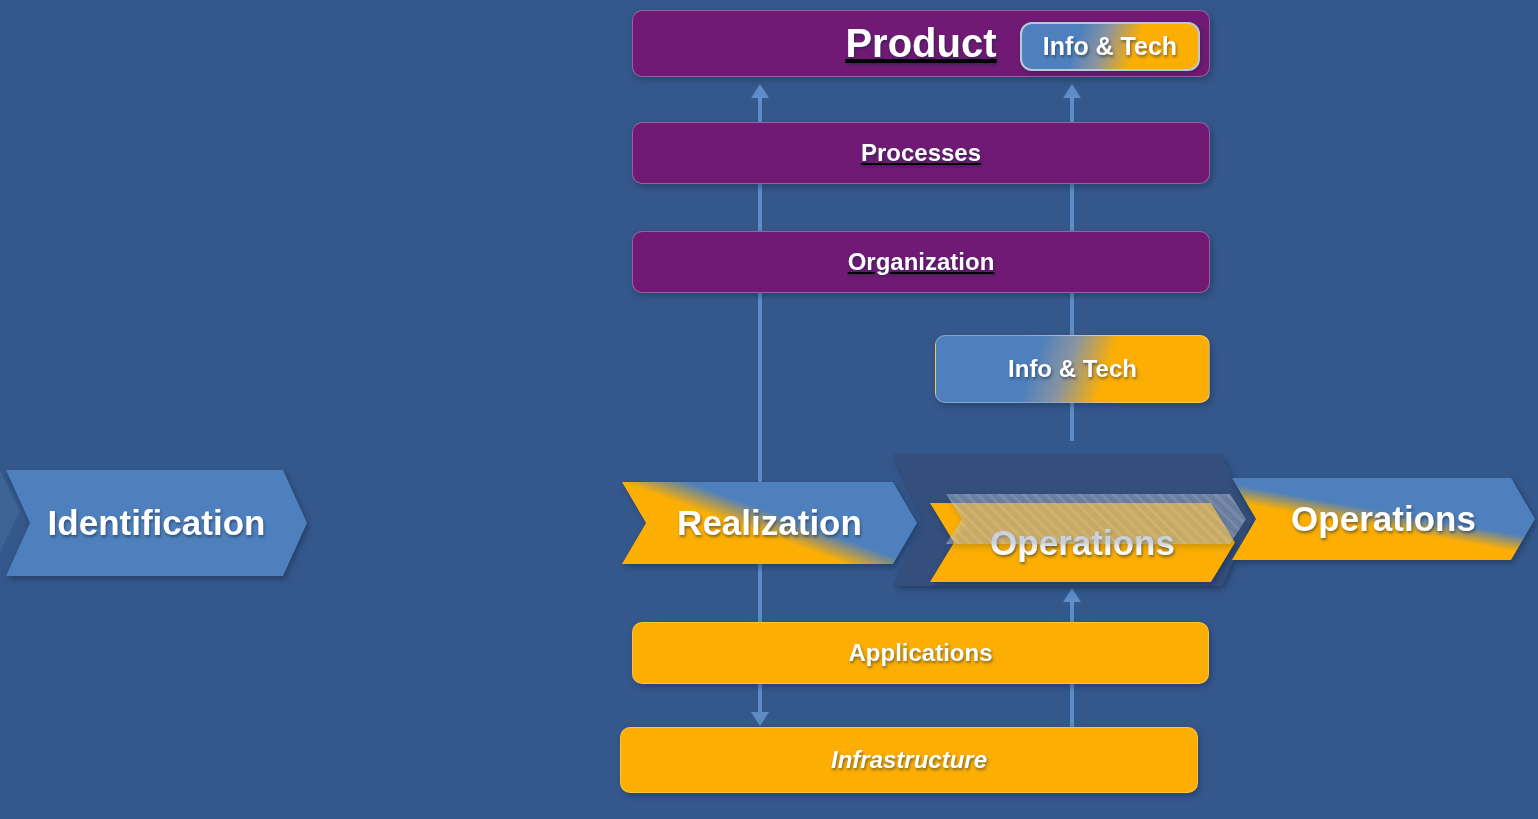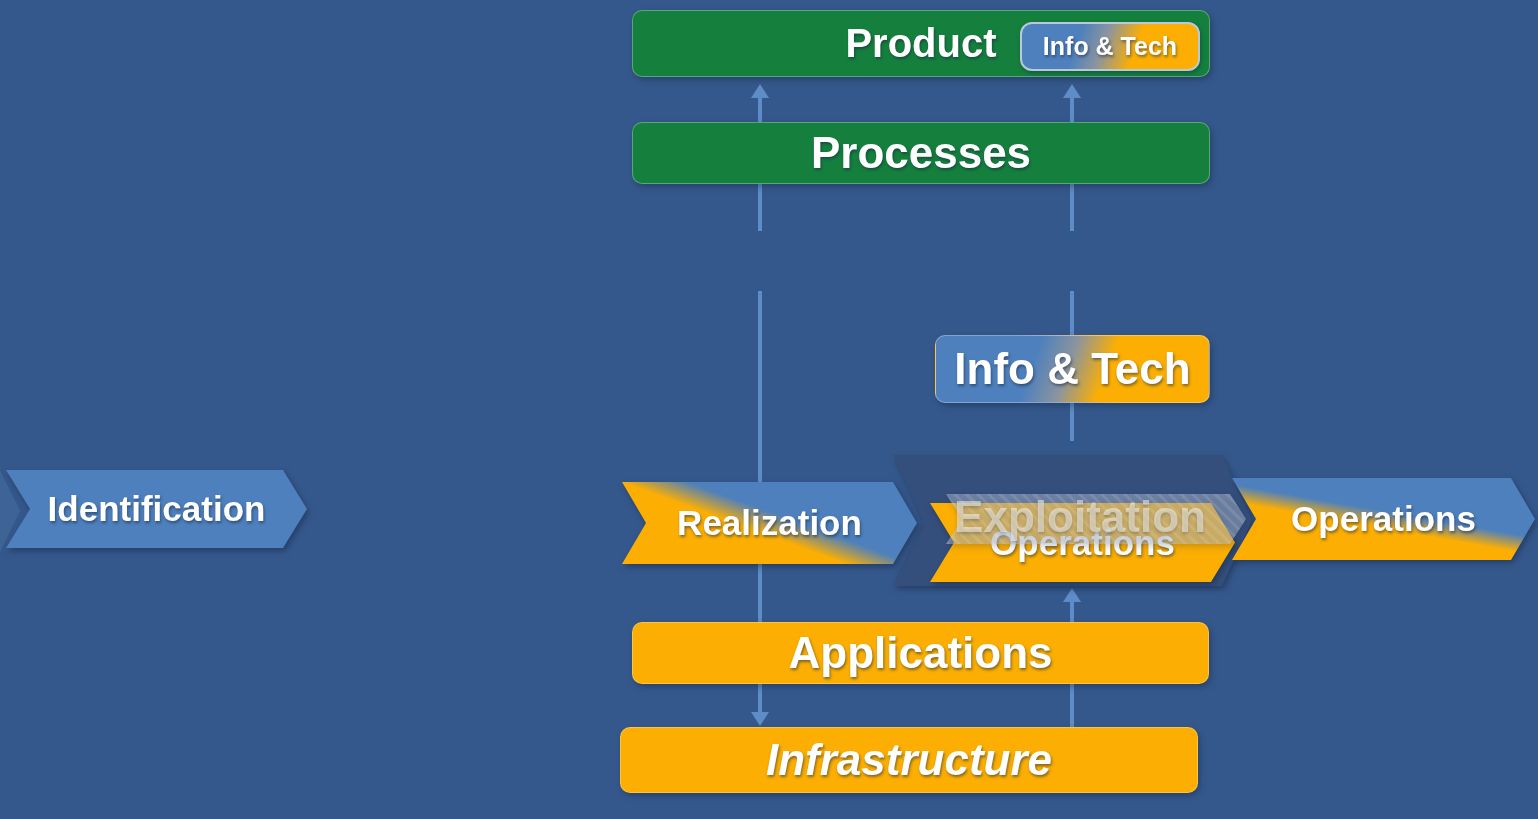--- a/index.html
+++ b/index.html
@@ -15,21 +15,21 @@
     text-shadow:1px 2px 3px rgba(22,38,64,0.55);
     display:flex;align-items:center;justify-content:center;
     width:100%;height:100%;white-space:nowrap;
   }
   
   .box{
     position:absolute;border-radius:10px;
     box-shadow:2px 3px 6px rgba(15,30,55,0.35);
     display:flex;align-items:center;justify-content:center;
   }
-  .box-blue{background:#15803d;border:1px solid rgba(255,255,255,0.30);}
+  .box-blue{background:#701a75;border:1px solid rgba(255,255,255,0.30);text-decoration:underline;}
   .box-orange{background:#FCAF02;border:1px solid rgba(255,255,255,0.25);}
   .box-grad{
     background:linear-gradient(110deg,#4E80BD 36%,#8a94a0 48%,#FCAF02 62%);
     border:1px solid rgba(255,255,255,0.30);
   }
   .badge{
     position:absolute;border-radius:12px;
     border:2px solid #B9C9DC;
     background:linear-gradient(110deg,#4E80BD 32%,#8a94a0 46%,#FCAF02 64%);
     box-shadow:1px 2px 4px rgba(15,30,55,0.4);
@@ -72,21 +72,21 @@
     border-left:9px solid transparent;border-right:9px solid transparent;
     border-bottom:14px solid #5D8CC6;
   }
   .head-down{
     position:absolute;width:0;height:0;
     border-left:9px solid transparent;border-right:9px solid transparent;
     border-top:14px solid #5D8CC6;
   }
   
   .fs-title{font-size:40px;}
-  .fs-box{font-size:44px;}
+  .fs-box{font-size:24px;}
   .fs-chev{font-size:35px;}
   .fs-badge{font-size:25px;}
   .fs-ghost{font-size:44px;}
 </style>
 </head>
 <body>
 
 <div class="canvas">
 
   <div class="head-up abs" style="left:751px;top:84px;"></div>
@@ -109,36 +109,39 @@
     <span class="lbl fs-title">Product</span>
   </div>
   <div class="badge" style="left:1020px;top:22px;width:176px;height:45px;z-index:3;">
     <span class="lbl fs-badge">Info &amp; Tech</span>
   </div>
 
   <div class="box box-blue" style="left:632px;top:122px;width:576px;height:60px;">
     <span class="lbl fs-box">Processes</span>
   </div>
 
+  <div class="box box-blue" style="left:632px;top:231px;width:576px;height:60px;">
+    <span class="lbl fs-box">Organization</span>
+  </div>
 
   <div class="box box-grad" style="left:935px;top:335px;width:273px;height:66px;">
     <span class="lbl fs-box">Info &amp; Tech</span>
   </div>
 
   <div class="box box-orange" style="left:632px;top:622px;width:575px;height:60px;">
     <span class="lbl fs-box">Applications</span>
   </div>
 
   <div class="box box-orange" style="left:620px;top:727px;width:576px;height:64px;font-style:italic;">
     <span class="lbl fs-box">Infrastructure</span>
   </div>
 
   <div class="start-tip" style="left:0;top:470px;width:20px;height:82px;"></div>
 
-  <div class="chev-wrap" style="left:6px;top:470px;width:301px;height:78px;z-index:2;">
+  <div class="chev-wrap" style="left:6px;top:470px;width:301px;height:106px;z-index:2;">
     <div class="chev chev-blue">
       <span class="lbl fs-chev">Identification</span>
     </div>
   </div>
 
 
   <div class="chev-wrap" style="left:622px;top:470px;width:295px;height:82px;z-index:2;margin-top:12px;">
     <div class="chev chev-grad-r">
       <span class="lbl fs-chev">Realization</span>
     </div>
@@ -151,21 +154,20 @@
 
   <div class="chev-wrap" style="left:930px;top:503px;width:305px;height:79px;z-index:2;">
     <div class="chev chev-orange">
       <span class="lbl fs-chev">Operations</span>
     </div>
   </div>
 
   <div class="chev-wrap" style="left:946px;top:494px;width:300px;height:50px;z-index:3;">
     <div class="chev chev-band"></div>
   </div>
-  <div class="ghost-lbl fs-ghost" style="left:920px;top:489px;width:320px;height:56px;z-index:4;">Exploitation</div>
 
   <div class="chev-wrap" style="left:1232px;top:478px;width:303px;height:82px;z-index:2;">
     <div class="chev chev-grad-e">
       <span class="lbl fs-chev">Operations</span>
     </div>
   </div>
 
 </div>
 
 </body></html>

